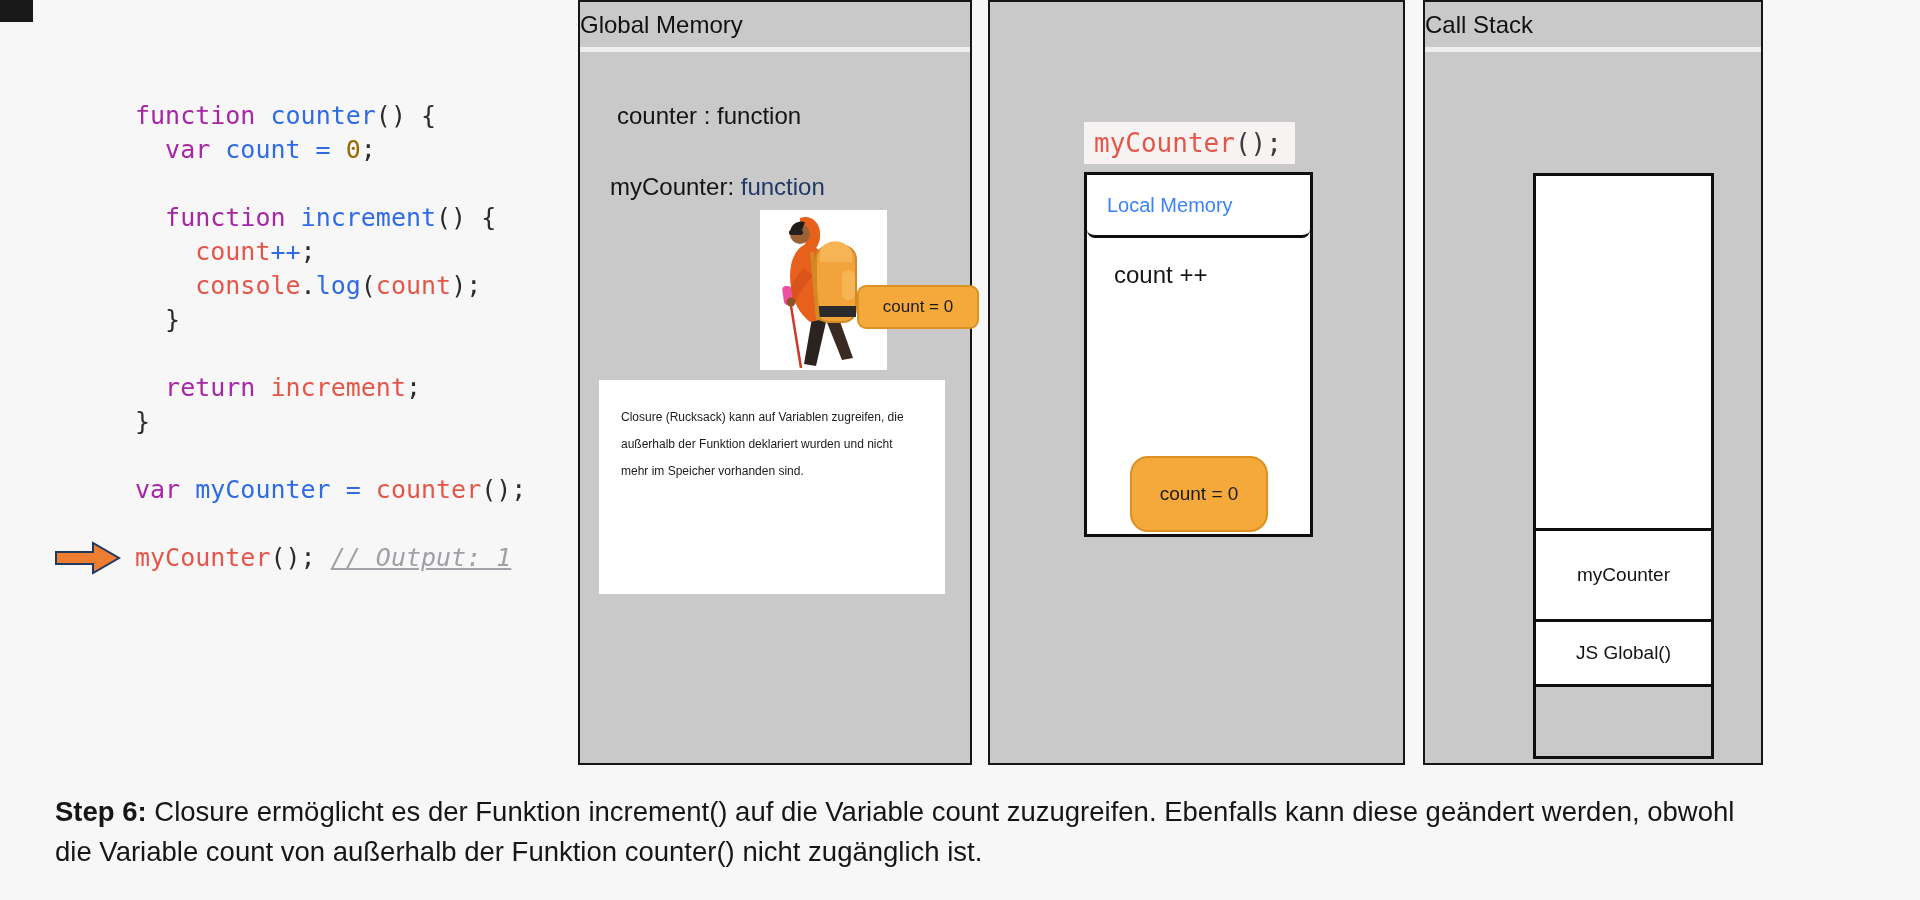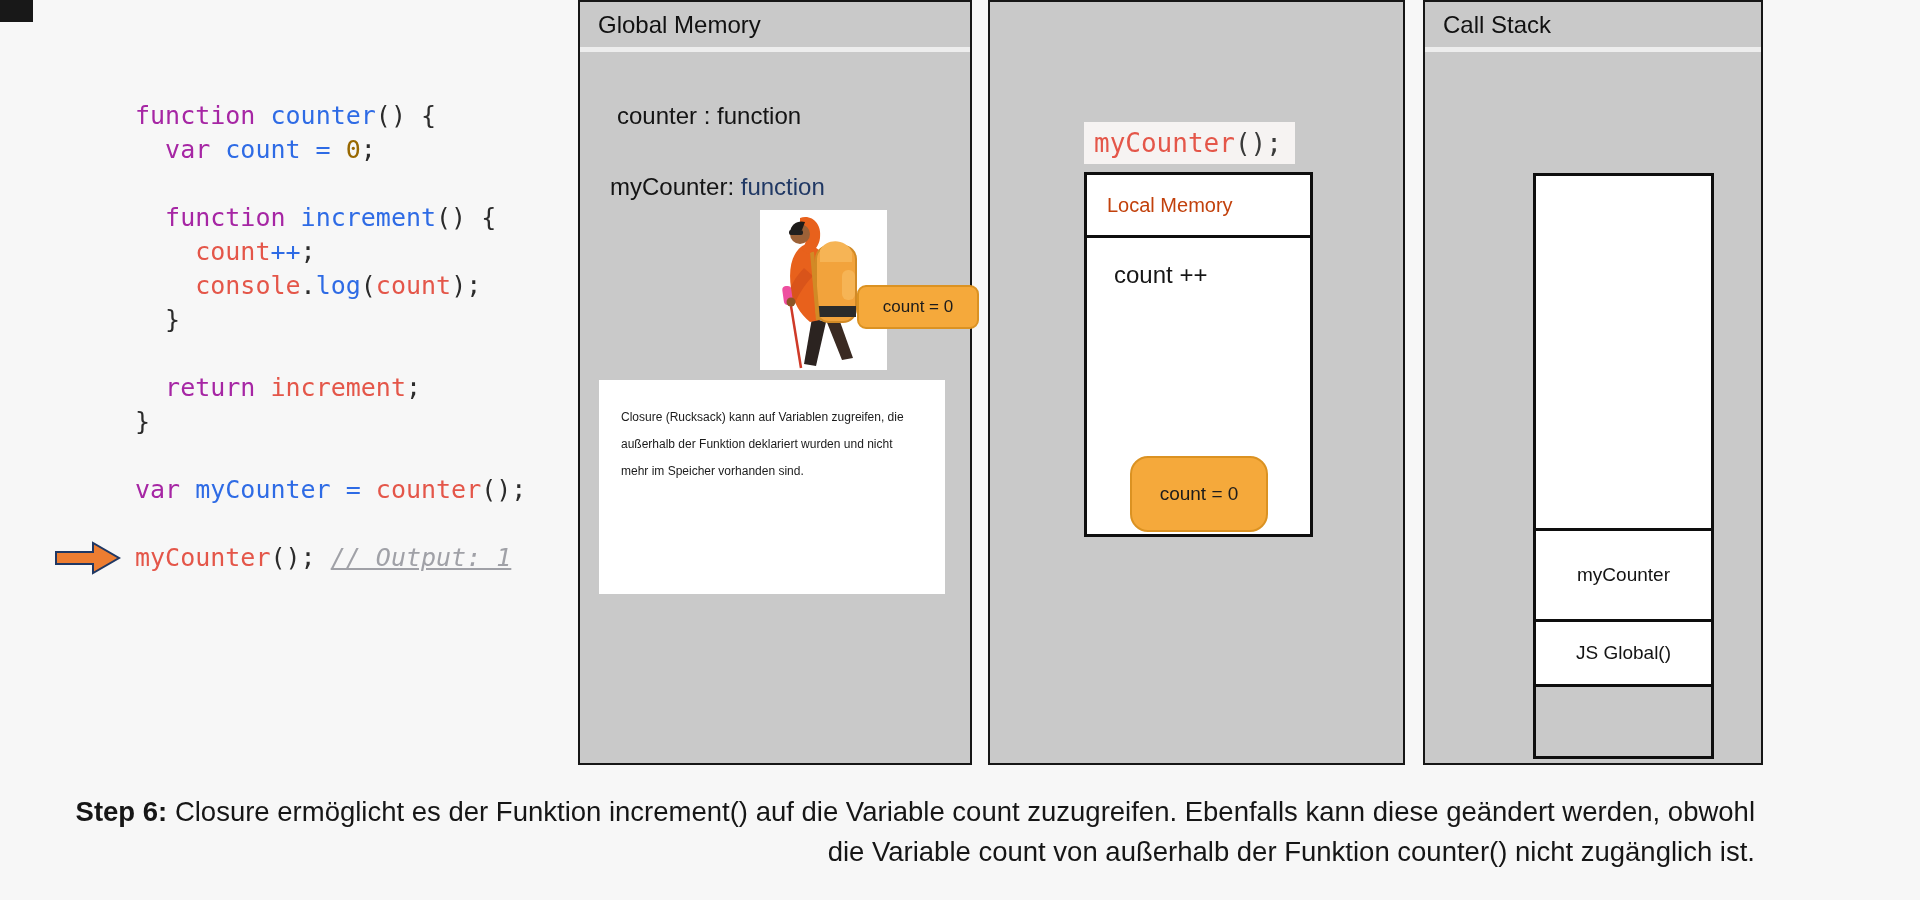--- a/index.html
+++ b/index.html
@@ -19,21 +19,21 @@
   .tok-cmt{color:var(--code_cmt);font-style:italic;text-decoration:underline;}
   .tok-pl{color:var(--code_plain);}
 
   .exec-arrow{position:absolute;left:55px;top:541px;width:66px;height:34px;}
   .exec-arrow polygon{fill:var(--arrow_fill);stroke:var(--arrow_border);stroke-width:2;}
 
   
   .panel{position:absolute;top:0;height:765px;background:var(--panel_bg);
          border:2px solid var(--panel_border);box-sizing:border-box;}
   .panel-header{height:45px;border-bottom:5px solid #ededed;display:flex;align-items:center;
-                padding-left:18px;font-size:24px;color:#111;}
+                font-size:24px;color:#111;}
   #panel-global{left:578px;width:394px;}
   #panel-exec{left:988px;width:417px;}
   #panel-stack{left:1423px;width:340px;}
 
   
   .gm-entry1{position:absolute;left:37px;top:100px;font-size:24px;color:#141414;}
   .gm-entry2{position:absolute;left:30px;top:171px;font-size:24px;color:#141414;}
   .gm-entry2 .type{color:var(--navy);}
   .hiker{position:absolute;left:180px;top:208px;width:127px;height:160px;}
   .badge{background:var(--badge_fill);border:2px solid var(--badge_border);color:#1c1c1c;
@@ -45,38 +45,38 @@
 
   
   .ec-chip{position:absolute;left:94px;top:120px;width:211px;height:42px;background:var(--chip_bg);
            font-family:"DejaVu Sans Mono",monospace;font-size:26px;display:flex;align-items:center;
            padding-left:10px;box-sizing:border-box;}
   .ec-chip .fn{color:var(--code_red);}
   .ec-chip .rest{color:#3a3a3a;}
   .ec-box{position:absolute;left:94px;top:170px;width:229px;height:365px;background:#fff;
           border:3px solid #0e0e0e;box-sizing:border-box;}
   .ec-box-header{height:60px;border-bottom:3px solid #0e0e0e;display:flex;align-items:center;
-                 padding-left:20px;font-size:20px;color:#c2410c;}
+                 padding-left:20px;font-size:20px;color:#3b82f6;border-radius:8px;}
   .ec-statement{margin:23px 0 0 27px;font-size:24px;color:#161616;}
   .ec-badge{position:absolute;left:43px;top:281px;width:138px;height:76px;
             border-radius:18px;font-size:19px;}
 
   
   .cs-box{position:absolute;left:108px;top:171px;width:181px;height:586px;
           border:3px solid #0e0e0e;box-sizing:border-box;display:flex;flex-direction:column;}
   .cs-cell{border-bottom:3px solid #0e0e0e;background:#fff;display:flex;align-items:center;
            justify-content:center;font-size:19px;color:#141414;}
   .cs-cell-empty{height:352px;}
   .cs-cell-1{height:88px;}
   .cs-cell-2{height:62px;}
   .cs-cell-base{flex:1;background:transparent;border-bottom:none;}
 
   
   .footer{position:absolute;left:55px;top:792px;width:1700px;
-          font-size:27.5px;line-height:40px;color:#161616;text-align:right;}
+          font-size:27.5px;line-height:40px;color:#161616;}
   .footer .lbl{font-weight:bold;}
 </style>
 </head>
 <body>
 
 <div class="stage">
 
   <div class="corner-mark"></div>
 
   <div class="code"><div><span class="tok-kw">function</span><span class="tok-pl"> </span><span class="tok-fn">counter</span><span class="tok-pl">() {</span></div><div><span class="tok-pl">  </span><span class="tok-kw">var</span><span class="tok-fn"> count = </span><span class="tok-num">0</span><span class="tok-pl">;</span></div><div> </div><div><span class="tok-pl">  </span><span class="tok-kw">function</span><span class="tok-pl"> </span><span class="tok-fn">increment</span><span class="tok-pl">() {</span></div><div><span class="tok-pl">    </span><span class="tok-red">count</span><span class="tok-fn">++</span><span class="tok-pl">;</span></div><div><span class="tok-pl">    </span><span class="tok-red">console</span><span class="tok-pl">.</span><span class="tok-fn">log</span><span class="tok-pl">(</span><span class="tok-red">count</span><span class="tok-pl">);</span></div><div><span class="tok-pl">  }</span></div><div> </div><div><span class="tok-pl">  </span><span class="tok-kw">return</span><span class="tok-pl"> </span><span class="tok-red">increment</span><span class="tok-pl">;</span></div><div><span class="tok-pl">}</span></div><div> </div><div><span class="tok-kw">var</span><span class="tok-fn"> myCounter = </span><span class="tok-red">counter</span><span class="tok-pl">();</span></div><div> </div><div><span class="tok-red">myCounter</span><span class="tok-pl">(); </span><span class="tok-cmt">// Output: 1</span></div></div>

